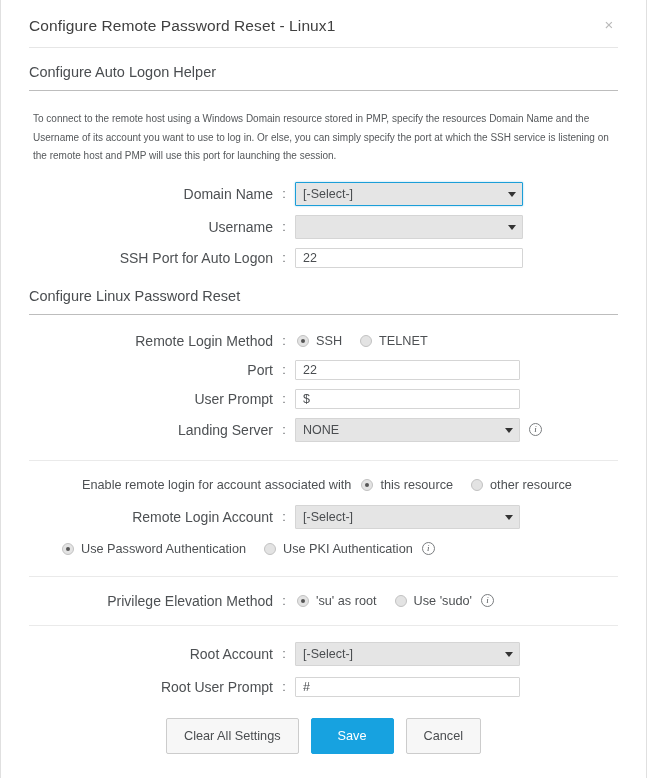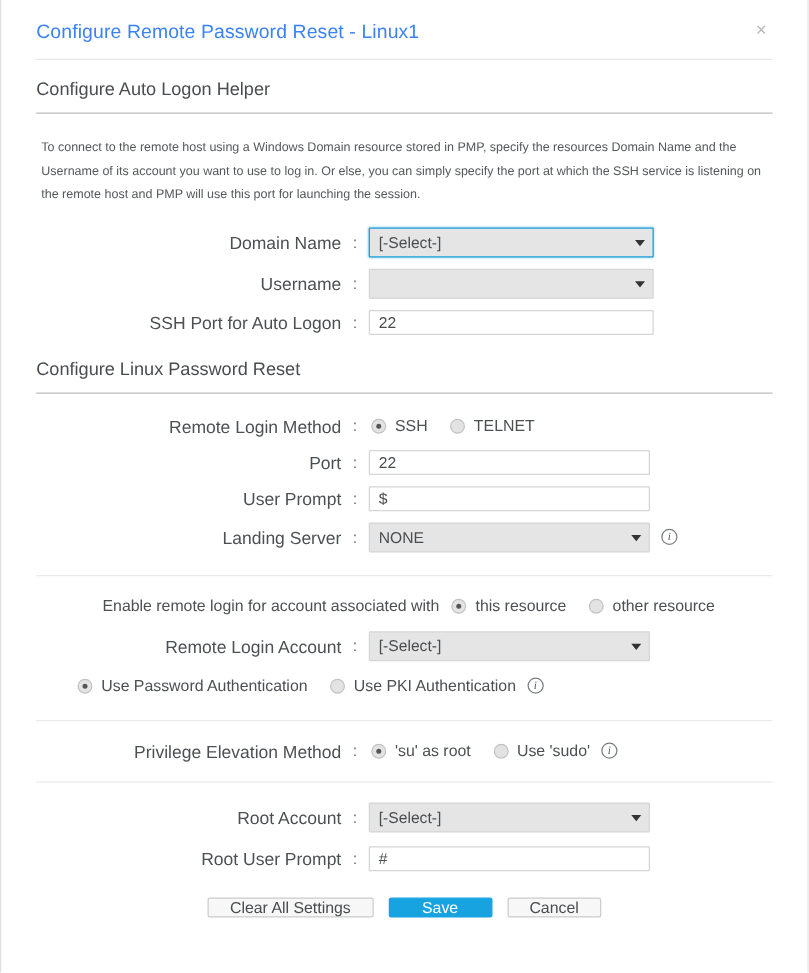--- a/index.html
+++ b/index.html
@@ -22,21 +22,21 @@
 
   
   .titlebar {
     position: relative;
     margin: 0 28px;
     padding: 17px 0 12px 0;
     border-bottom: 1px solid #e6e6e6;
   }
   .title-text {
     font-size: 15.5px;
-    color: #3b82f6;
+    color: #404040;
     letter-spacing: 0.1px;
   }
   .close-btn {
     position: absolute;
     right: 0; top: 16px;
     width: 18px; height: 18px;
     line-height: 18px;
     text-align: center;
     font-size: 15px;
     color: #b9b9b9;
@@ -189,21 +189,21 @@
   }
 
   
   .buttons {
     display: flex;
     justify-content: center;
     gap: 12px;
     margin-top: 21px;
   }
   .btn {
-    height: 16px;
+    height: 36px;
     padding: 0 17px;
     font-family: "Liberation Sans", sans-serif;
     font-size: 12.7px;
     border: 1px solid #cccccc;
     background: #f7f7f7;
     color: #4a4d50;
     border-radius: 2px;
     cursor: pointer;
   }
   .btn.primary {

